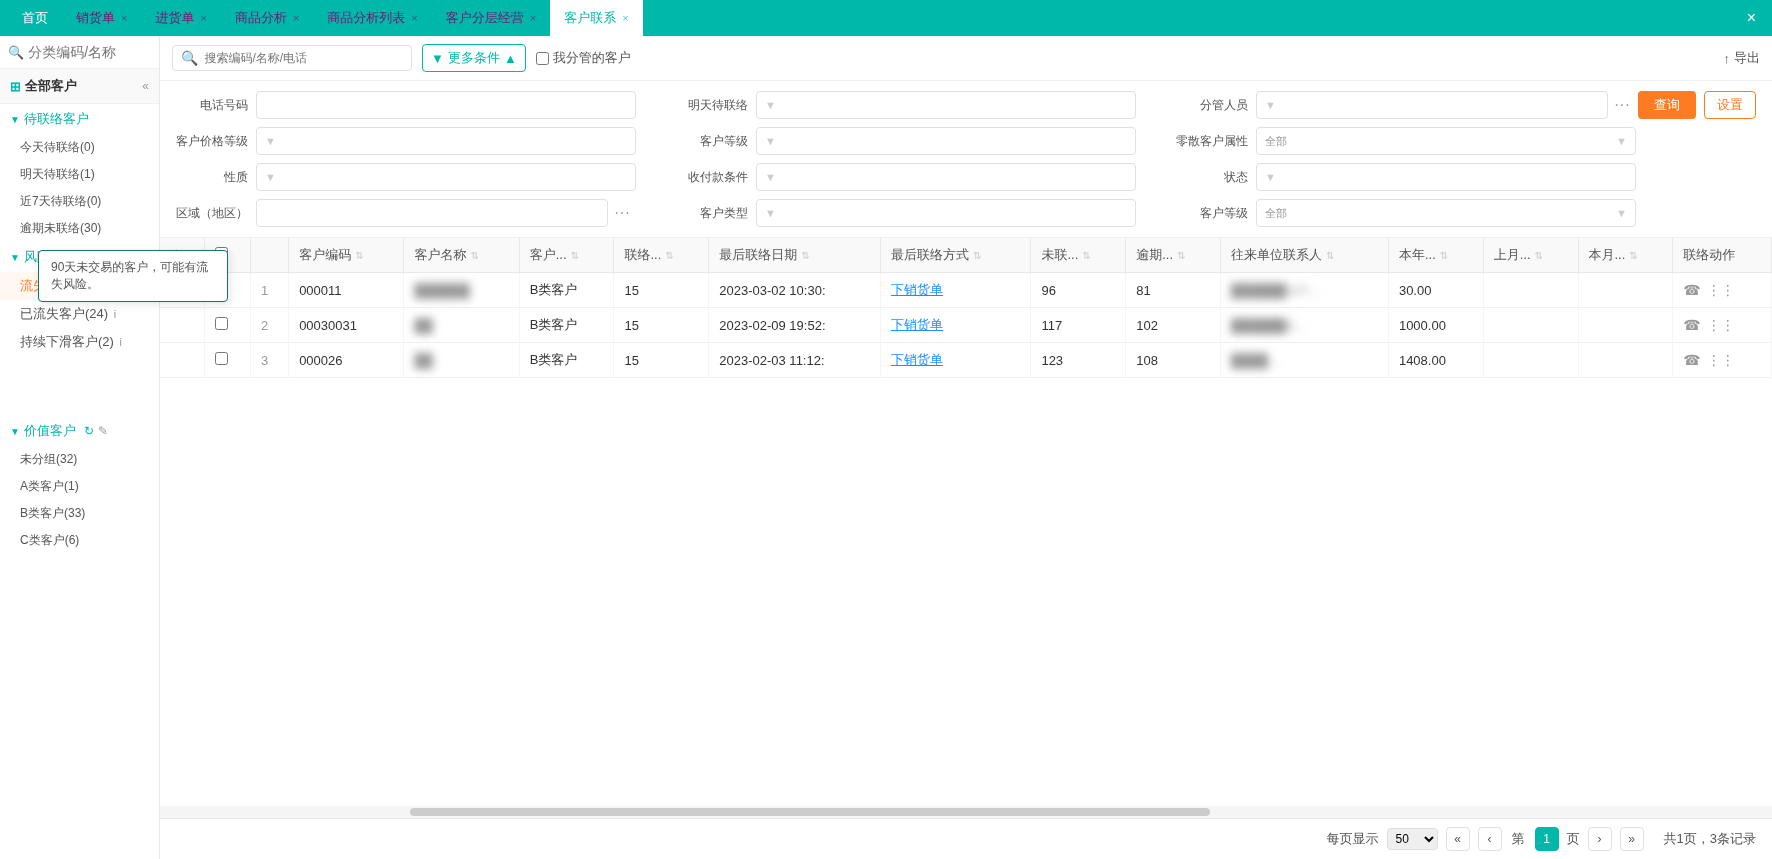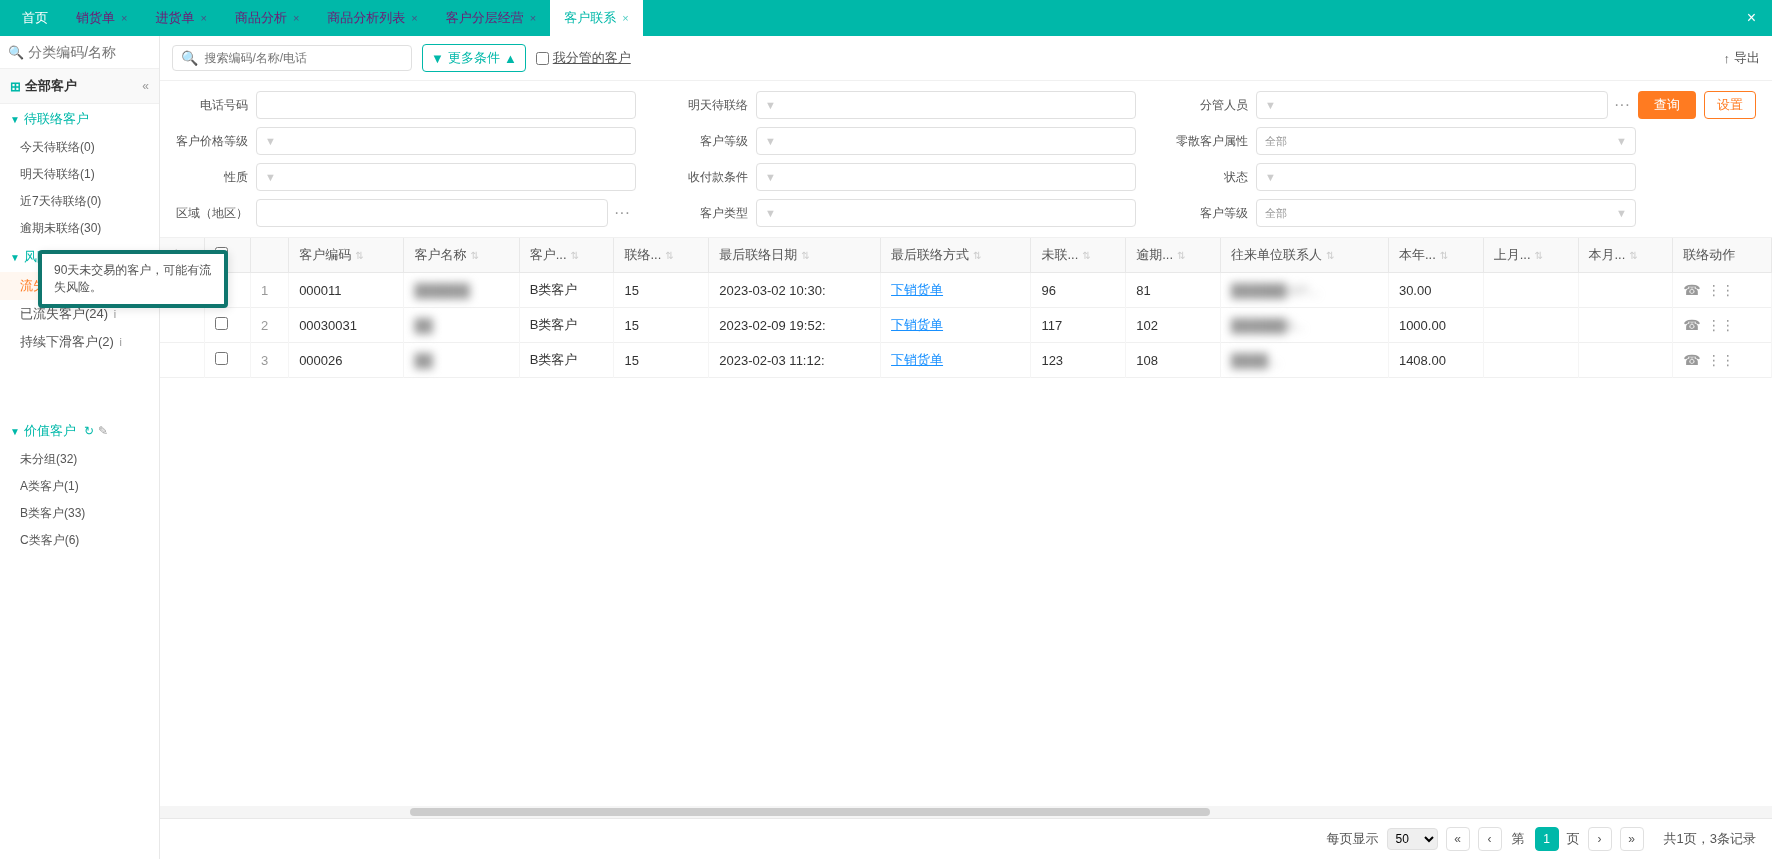--- a/index.html
+++ b/index.html
@@ -116,21 +116,21 @@
       color: #ff7b21;
       background: #fff7f0;
     }
 
     
     .tooltip-box {
       position: absolute;
       left: 38px;
       top: 250px;
       background: white;
-      border: 4px solid #0f766e;
+      border: 1px solid #0f766e;
       border-radius: 4px;
       padding: 8px 12px;
       font-size: 12px;
       color: #555;
       box-shadow: 2px 2px 8px rgba(0,0,0,0.1);
       z-index: 100;
       max-width: 190px;
     }
 
     
@@ -177,21 +177,20 @@
       border: 1px solid #00b8a9;
       border-radius: 4px;
     }
     .my-customer-check {
       display: flex;
       align-items: center;
       gap: 4px;
       font-size: 12px;
       color: #555;
       cursor: pointer;
-      text-decoration: underline;
     }
     .filter-spacer { flex: 1; }
     .export-btn {
       display: flex;
       align-items: center;
       gap: 4px;
       color: #555;
       cursor: pointer;
       font-size: 12px;
     }

